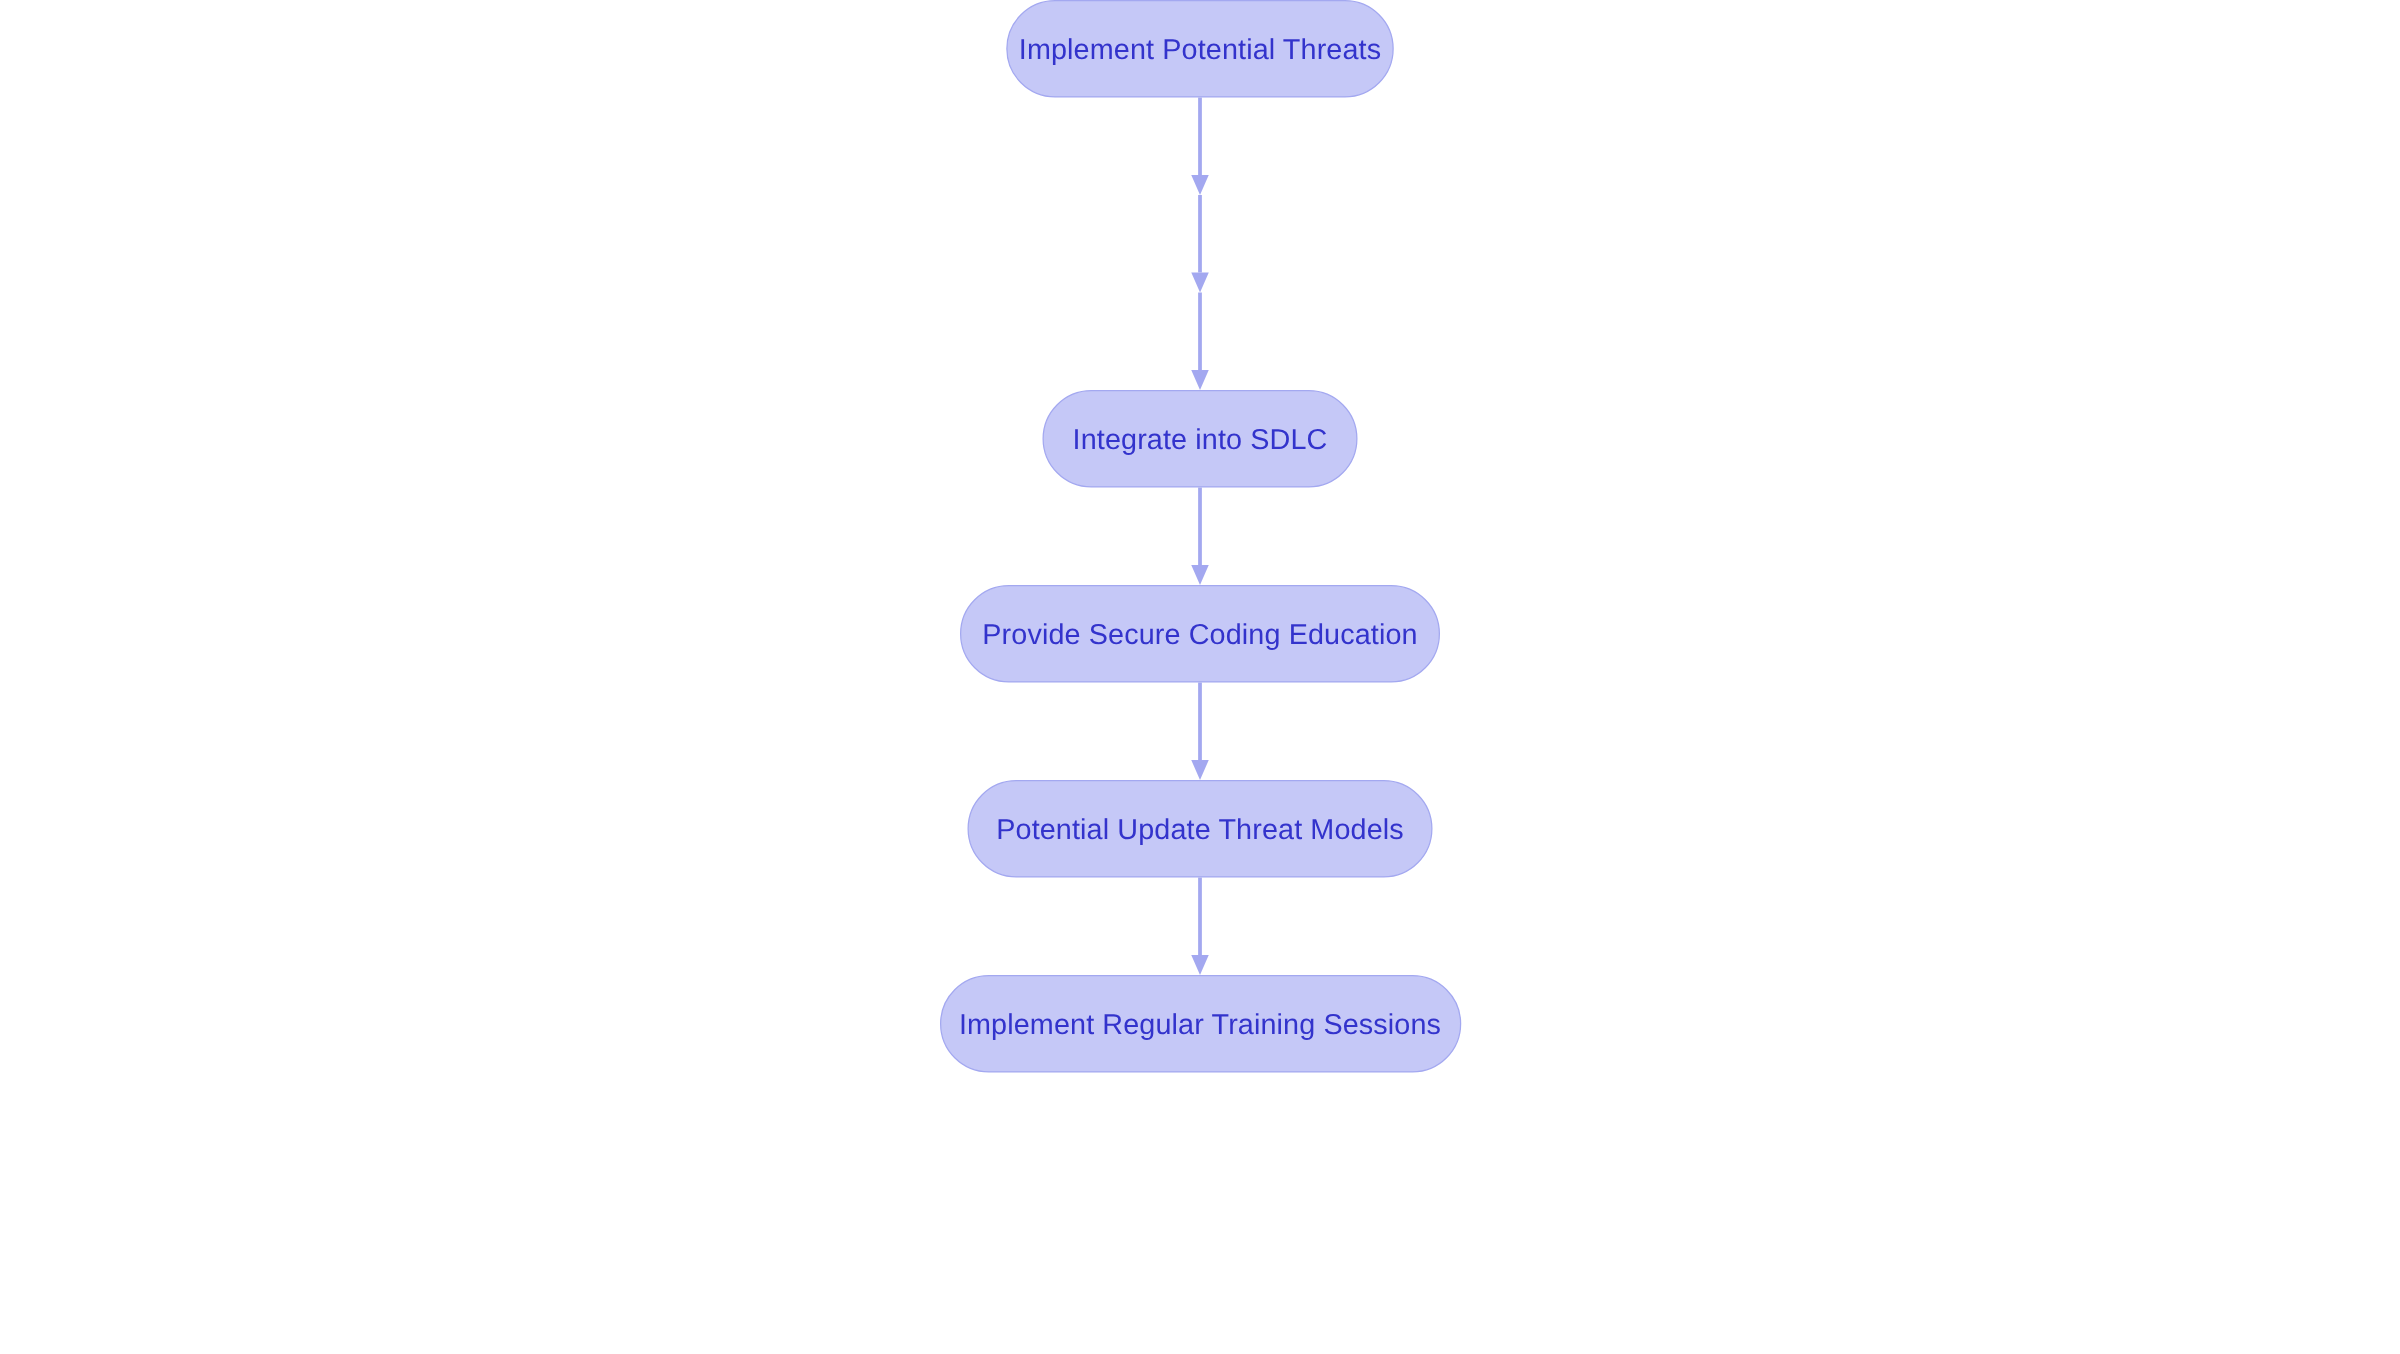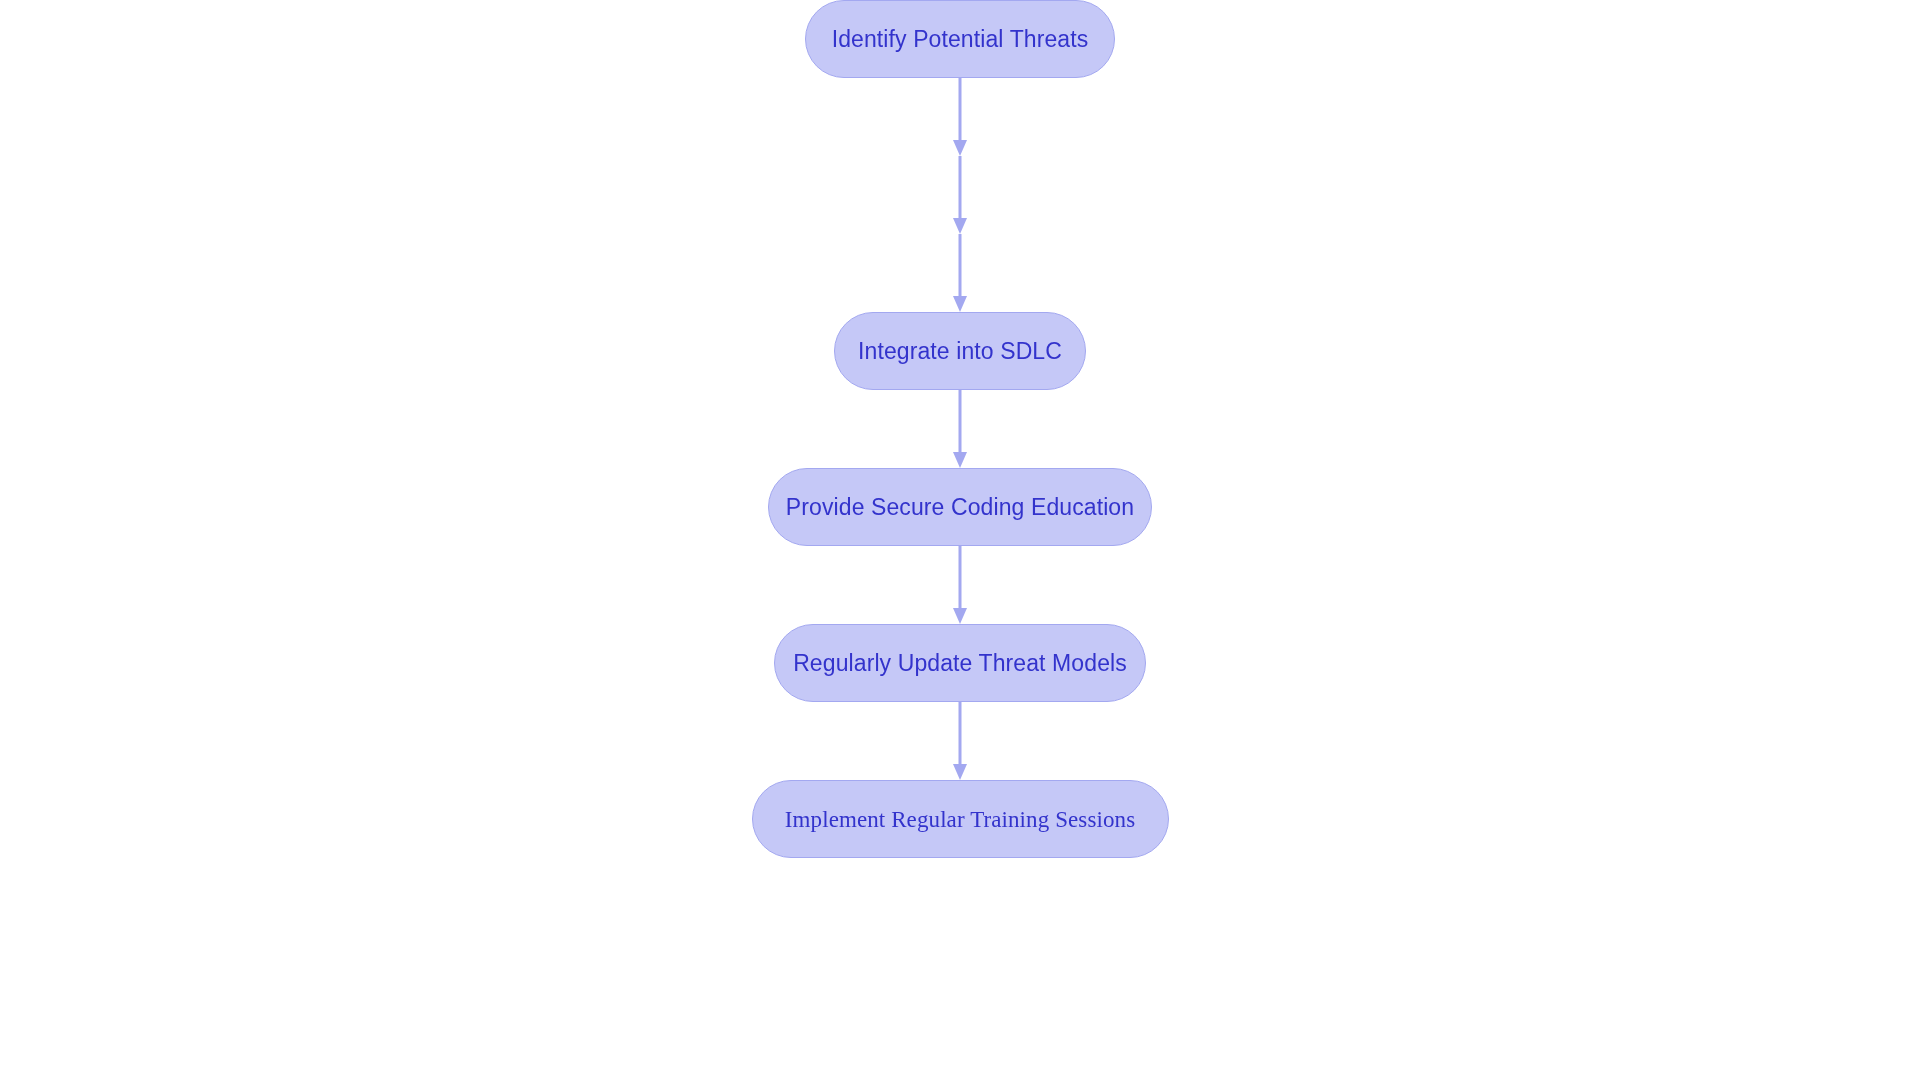--- a/index.html
+++ b/index.html
@@ -86,30 +86,30 @@
     border-top: 16px solid #a3a8f0;
   }
 
   
   .w-1 { width: 310px; }
   .w-2 { width: 200px; }
   .w-3 { width: 352px; }
   .w-4 { width: 252px; }
   .w-5 { width: 384px; }
   .w-6 { width: 372px; }
-  .w-7 { width: 417px; font-family: Liberation Serif, serif; }
+  .w-7 { width: 417px; }
 </style>
 </head>
 <body>
 
 <div id="flow-canvas">
   <div class="flow-column">
 
     <div class="flow-node w-1">
-      <span class="flow-node-label">Identify Potential Threats</span>
+      <span class="flow-node-label">Implement Potential Threats</span>
     </div>
 
     <div class="flow-connector">
       <span class="flow-connector-line"></span>
       <span class="flow-connector-arrowhead"></span>
     </div>
 
 
     <div class="flow-connector">
       <span class="flow-connector-line"></span>
@@ -134,21 +134,21 @@
     <div class="flow-node w-5">
       <span class="flow-node-label">Provide Secure Coding Education</span>
     </div>
 
     <div class="flow-connector">
       <span class="flow-connector-line"></span>
       <span class="flow-connector-arrowhead"></span>
     </div>
 
     <div class="flow-node w-6">
-      <span class="flow-node-label">Regularly Update Threat Models</span>
+      <span class="flow-node-label">Potential Update Threat Models</span>
     </div>
 
     <div class="flow-connector">
       <span class="flow-connector-line"></span>
       <span class="flow-connector-arrowhead"></span>
     </div>
 
     <div class="flow-node w-7">
       <span class="flow-node-label">Implement Regular Training Sessions</span>
     </div>

